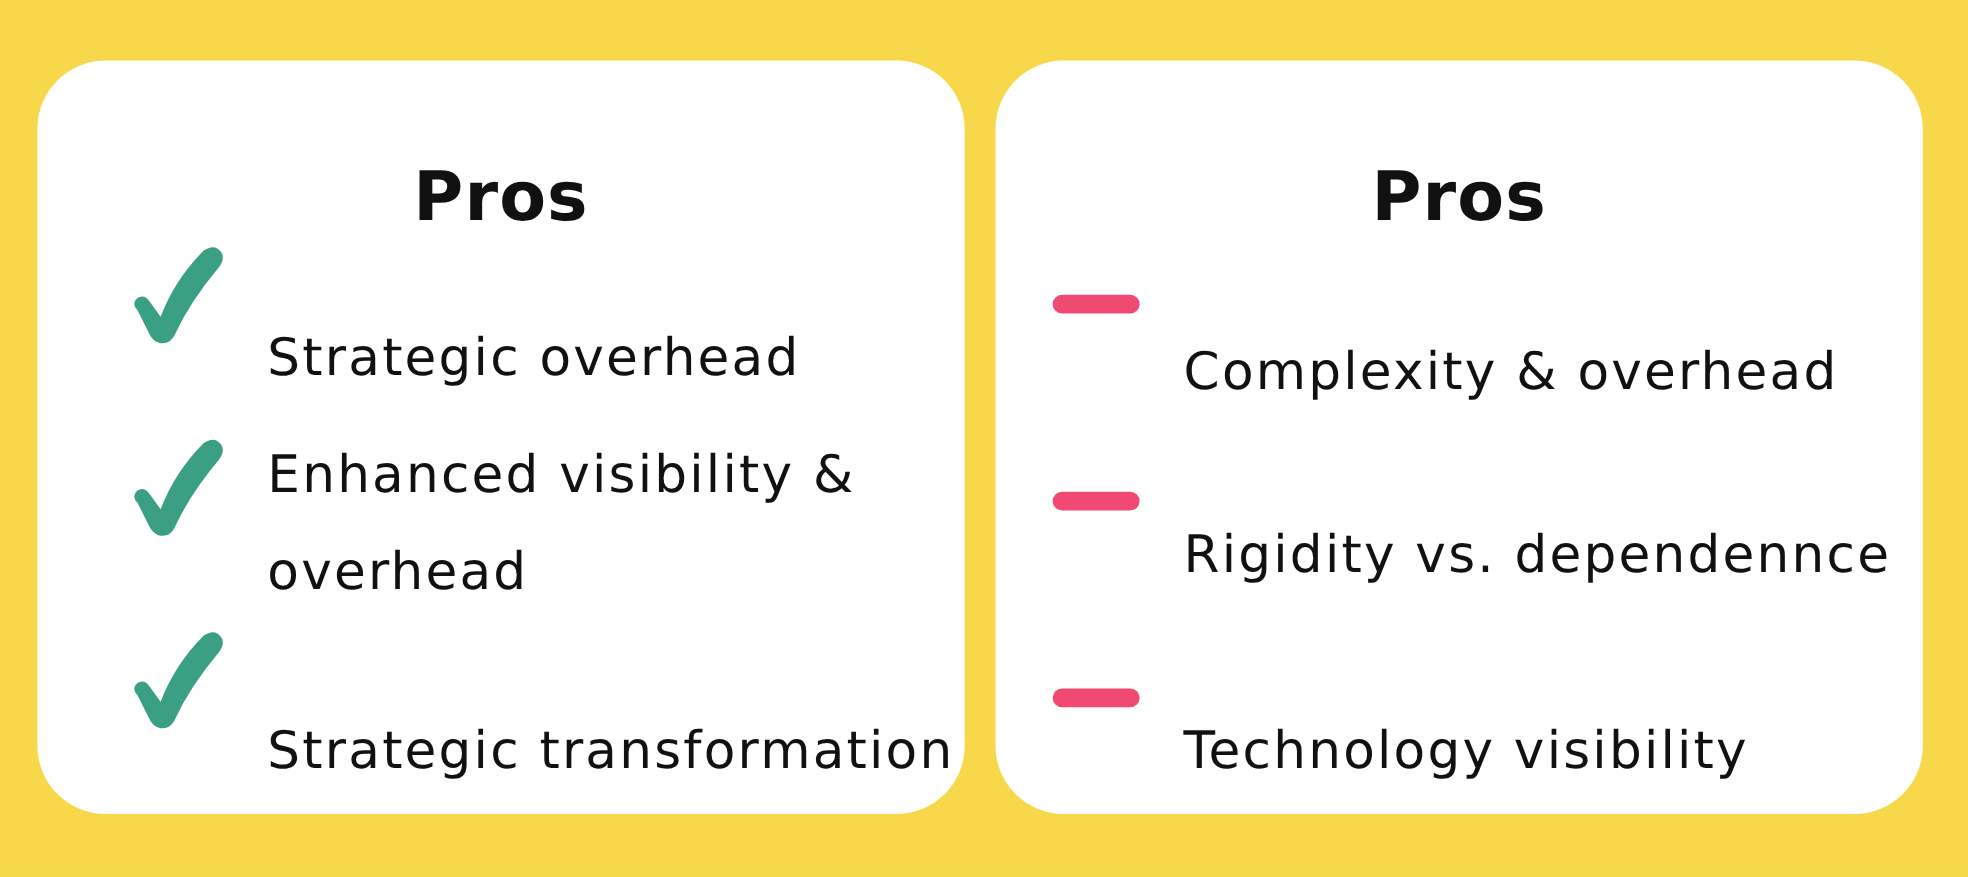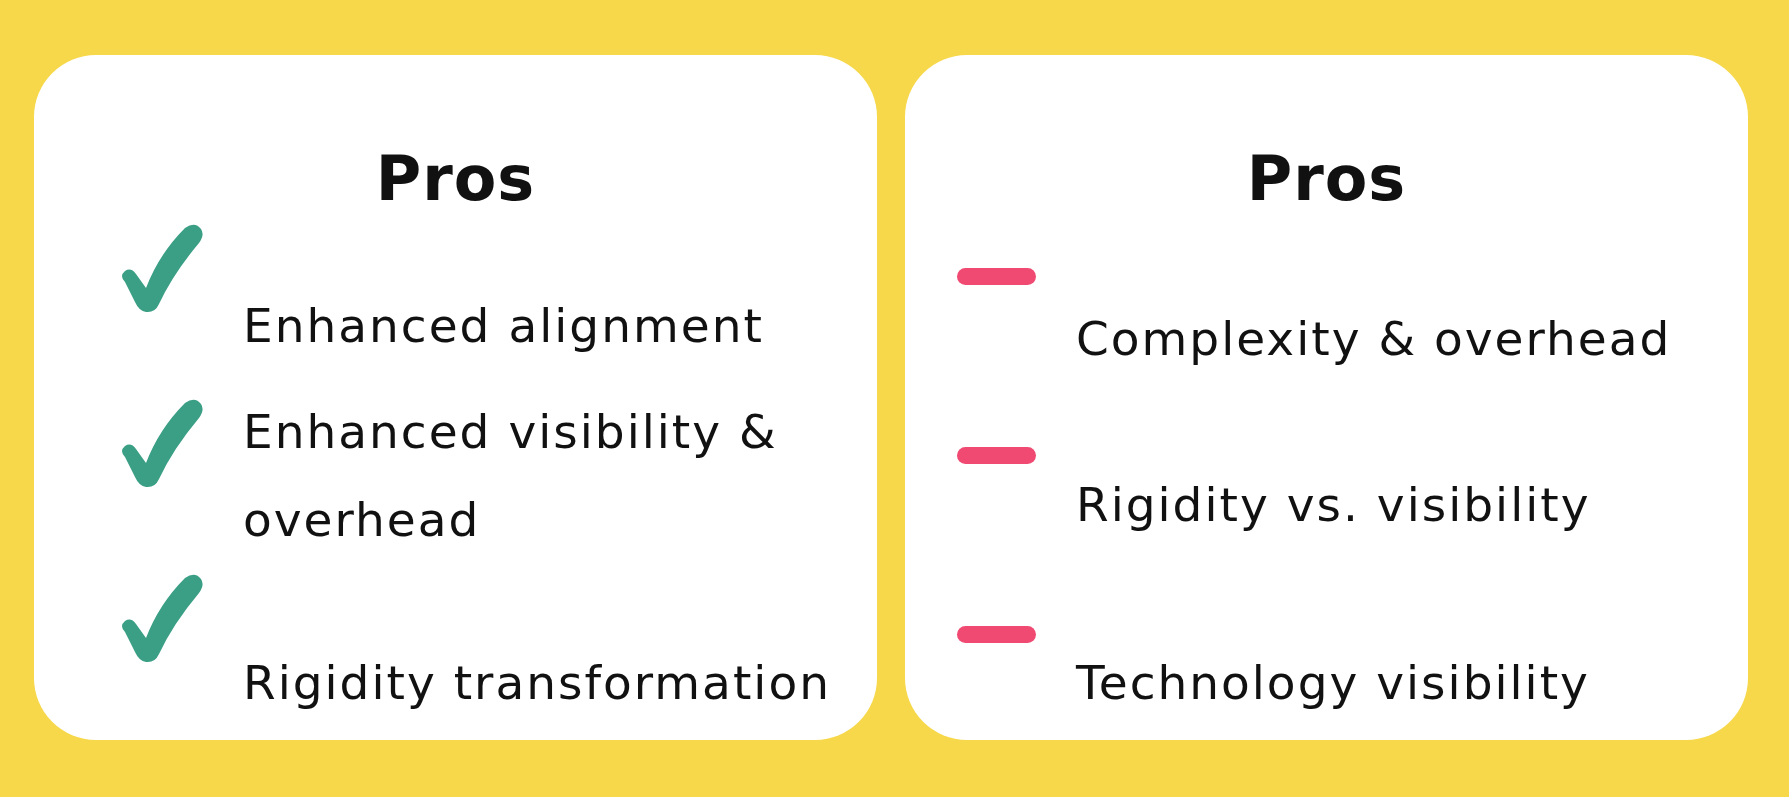--- a/index.html
+++ b/index.html
@@ -36,49 +36,49 @@
 </head>
 <body>
 
 <div class="card" id="pros-card">
   <h1 class="title">Pros</h1>
 
   <div class="item" style="top:0">
     <svg class="check" style="top:167px" viewBox="0 0 92 92">
       <path d="M10 60 Q4 54 10 49 Q16 45 21 52 L31 66 Q44 32 70 6 Q80 -1 86 7 Q90 13 84 21 Q58 52 44 82 Q40 91 31 90 Q24 89 20 80 Z" fill="#3A9F85"></path>
     </svg>
-    <span class="item-text" style="left:209px; top:235px">Enhanced alignment</span>
+    <span class="item-text" style="left:209px; top:235px">Strategic overhead</span>
   </div>
 
   <div class="item" style="top:0">
     <svg class="check" style="top:342px" viewBox="0 0 92 92">
       <path d="M10 60 Q4 54 10 49 Q16 45 21 52 L31 66 Q44 32 70 6 Q80 -1 86 7 Q90 13 84 21 Q58 52 44 82 Q40 91 31 90 Q24 89 20 80 Z" fill="#3A9F85"></path>
     </svg>
     <span class="item-text" style="left:209px; top:341px">Enhanced visibility &amp;</span>
     <span class="item-text" style="left:209px; top:429px">overhead</span>
   </div>
 
   <div class="item" style="top:0">
     <svg class="check" style="top:517px" viewBox="0 0 92 92">
       <path d="M10 60 Q4 54 10 49 Q16 45 21 52 L31 66 Q44 32 70 6 Q80 -1 86 7 Q90 13 84 21 Q58 52 44 82 Q40 91 31 90 Q24 89 20 80 Z" fill="#3A9F85"></path>
     </svg>
-    <span class="item-text" style="left:209px; top:592px">Rigidity transformation</span>
+    <span class="item-text" style="left:209px; top:592px">Strategic transformation</span>
   </div>
 </div>
 
 <div class="card" id="cons-card">
   <h1 class="title">Pros</h1>
 
   <div class="item" style="top:0">
     <span class="dash" style="top:213px; background:#F04A72"></span>
     <span class="item-text" style="left:171px; top:248px">Complexity &amp; overhead</span>
   </div>
 
   <div class="item" style="top:0">
     <span class="dash" style="top:392px; background:#F04A72"></span>
-    <span class="item-text" style="left:171px; top:414px">Rigidity vs. visibility</span>
+    <span class="item-text" style="left:171px; top:414px">Rigidity vs. dependennce</span>
   </div>
 
   <div class="item" style="top:0">
     <span class="dash" style="top:571px; background:#F04A72"></span>
     <span class="item-text" style="left:171px; top:592px">Technology visibility</span>
   </div>
 </div>
 
 </body></html>

